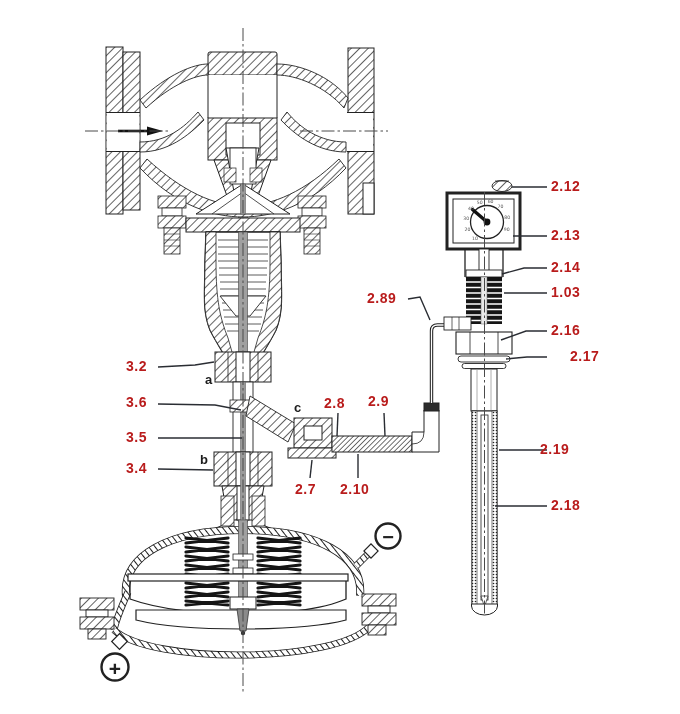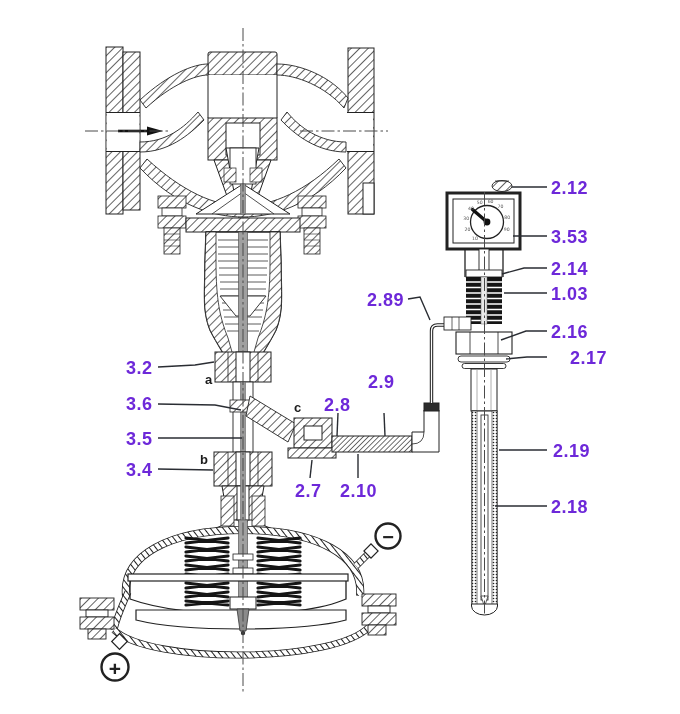--- a/index.html
+++ b/index.html
@@ -1,20 +1,20 @@
 <!DOCTYPE html>
 <html><head>
 <meta charset="utf-8">
 <style>
   html,body{margin:0;padding:0;background:#fff;}
   #stage{position:relative;width:680px;height:714px;background:#fff;overflow:hidden;
          font-family:"Liberation Sans","DejaVu Sans",sans-serif;}
   #drawing{position:absolute;left:0;top:0;}
-  .callout{position:absolute;font-weight:bold;font-size:18px;letter-spacing:.5px;
-           color:#6d28d9;white-space:nowrap;}
+  .callout{position:absolute;font-weight:bold;font-size:14px;letter-spacing:.5px;
+           color:#b91c1c;white-space:nowrap;}
   .port{position:absolute;font-weight:bold;font-size:13px;color:#1c1c1c;}
 </style>
 </head>
 <body>
 
 <div id="stage">
 
 <svg id="drawing" width="680" height="714" viewBox="0 0 680 714">
   <defs>
     <pattern id="h1" width="6" height="6" patternUnits="userSpaceOnUse" patternTransform="rotate(45)">
@@ -313,36 +313,36 @@
 
   <g>
     <circle cx="115" cy="667" r="13.5" fill="#fff" stroke="#222" stroke-width="2.4"></circle>
     <text x="115" y="668" text-anchor="middle" dominant-baseline="central" font-size="21" font-weight="bold" fill="#222">+</text>
     <circle cx="388" cy="536" r="12.5" fill="#fff" stroke="#222" stroke-width="2.4"></circle>
     <text x="388" y="536.5" text-anchor="middle" dominant-baseline="central" font-size="20" font-weight="bold" fill="#222">−</text>
   </g>
 </svg>
 
 <div class="callout" style="left:551px;top:178px">2.12</div>
-<div class="callout" style="left:551px;top:227px">3.53</div>
+<div class="callout" style="left:551px;top:227px">2.13</div>
 <div class="callout" style="left:551px;top:259px">2.14</div>
 <div class="callout" style="left:551px;top:284px">1.03</div>
 <div class="callout" style="left:551px;top:322px">2.16</div>
 <div class="callout" style="left:570px;top:348px">2.17</div>
-<div class="callout" style="left:553px;top:441px">2.19</div>
+<div class="callout" style="left:540px;top:441px">2.19</div>
 <div class="callout" style="left:551px;top:497px">2.18</div>
 
 <div class="callout" style="left:126px;top:358px">3.2</div>
 <div class="callout" style="left:126px;top:394px">3.6</div>
 <div class="callout" style="left:126px;top:429px">3.5</div>
 <div class="callout" style="left:126px;top:460px">3.4</div>
 
 <div class="callout" style="left:367px;top:290px">2.89</div>
 <div class="callout" style="left:324px;top:395px">2.8</div>
-<div class="callout" style="left:368px;top:372px">2.9</div>
+<div class="callout" style="left:368px;top:393px">2.9</div>
 <div class="callout" style="left:295px;top:481px">2.7</div>
 <div class="callout" style="left:340px;top:481px">2.10</div>
 
 <div class="port" style="left:205px;top:372px">a</div>
 <div class="port" style="left:200px;top:452px">b</div>
 <div class="port" style="left:294px;top:400px">c</div>
 
 </div>
 
 </body></html>

